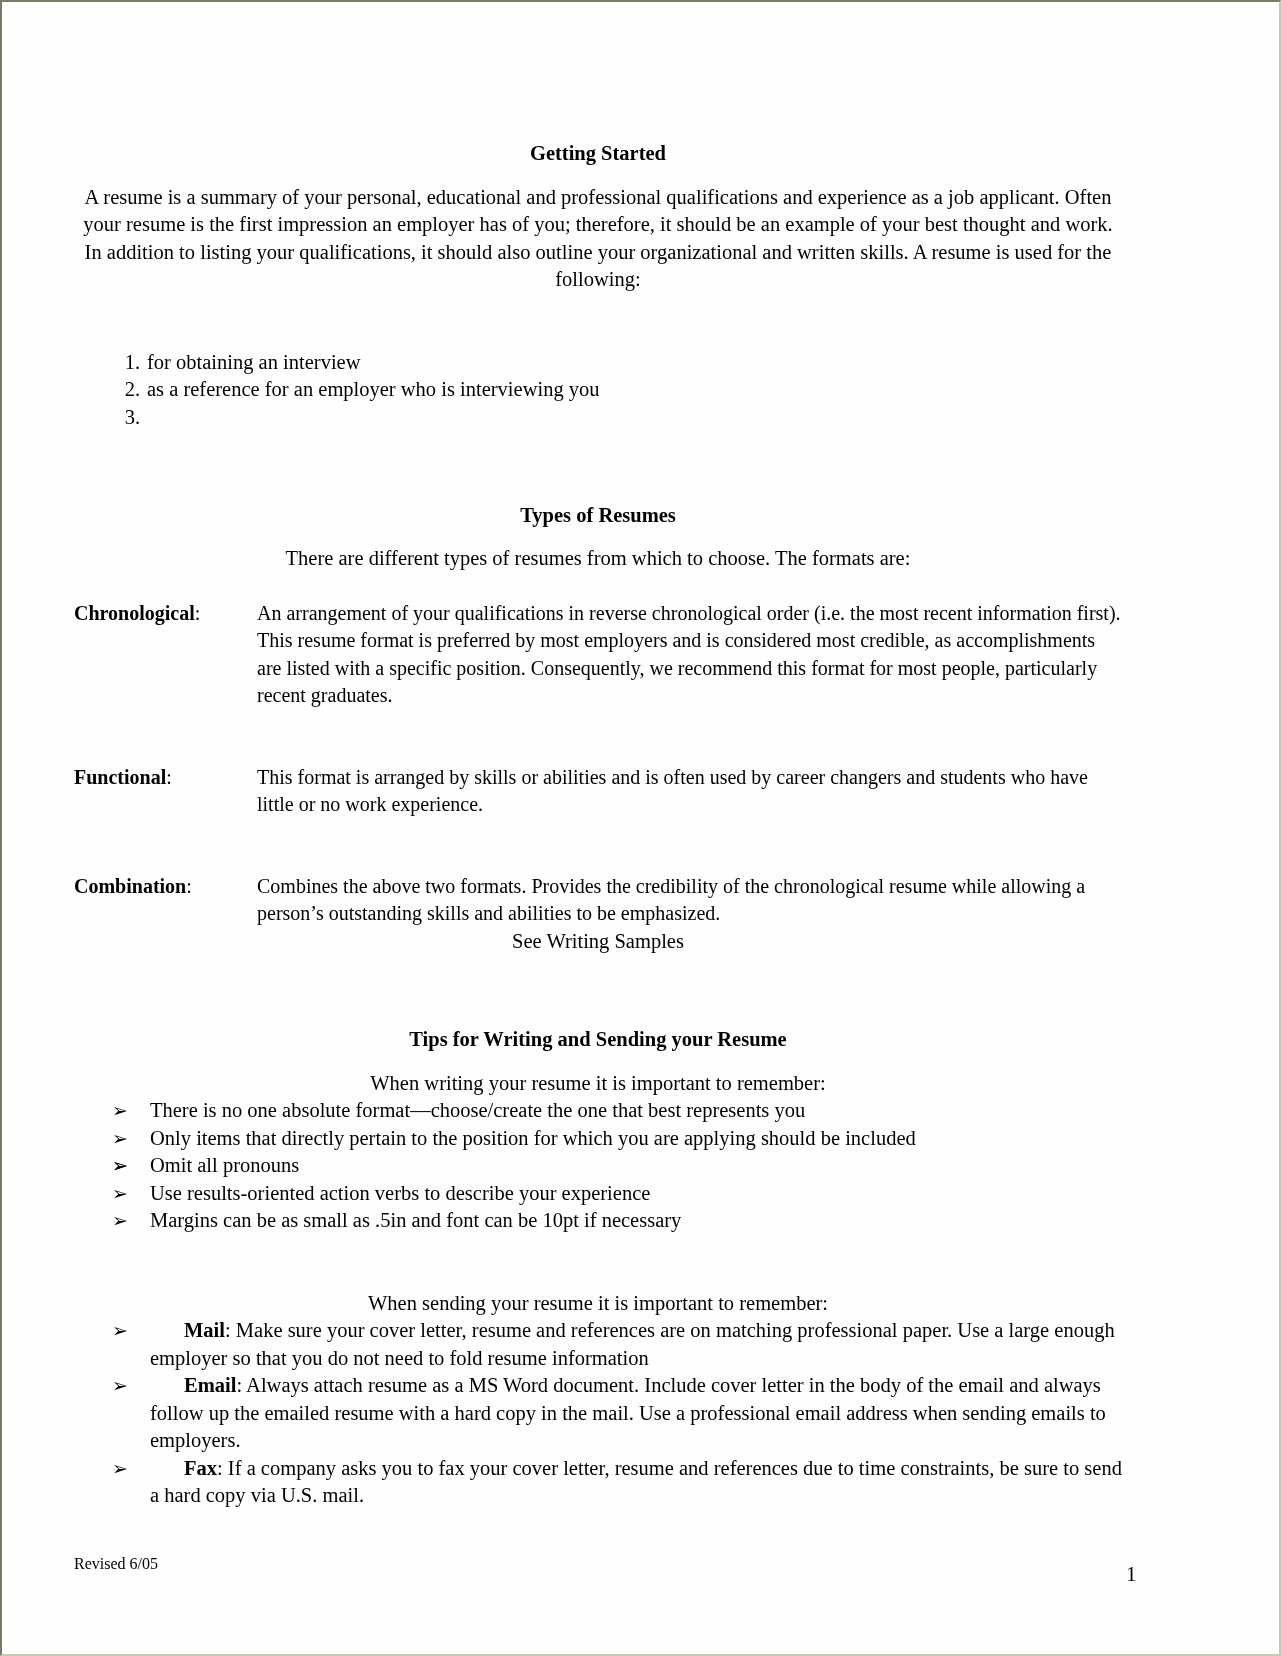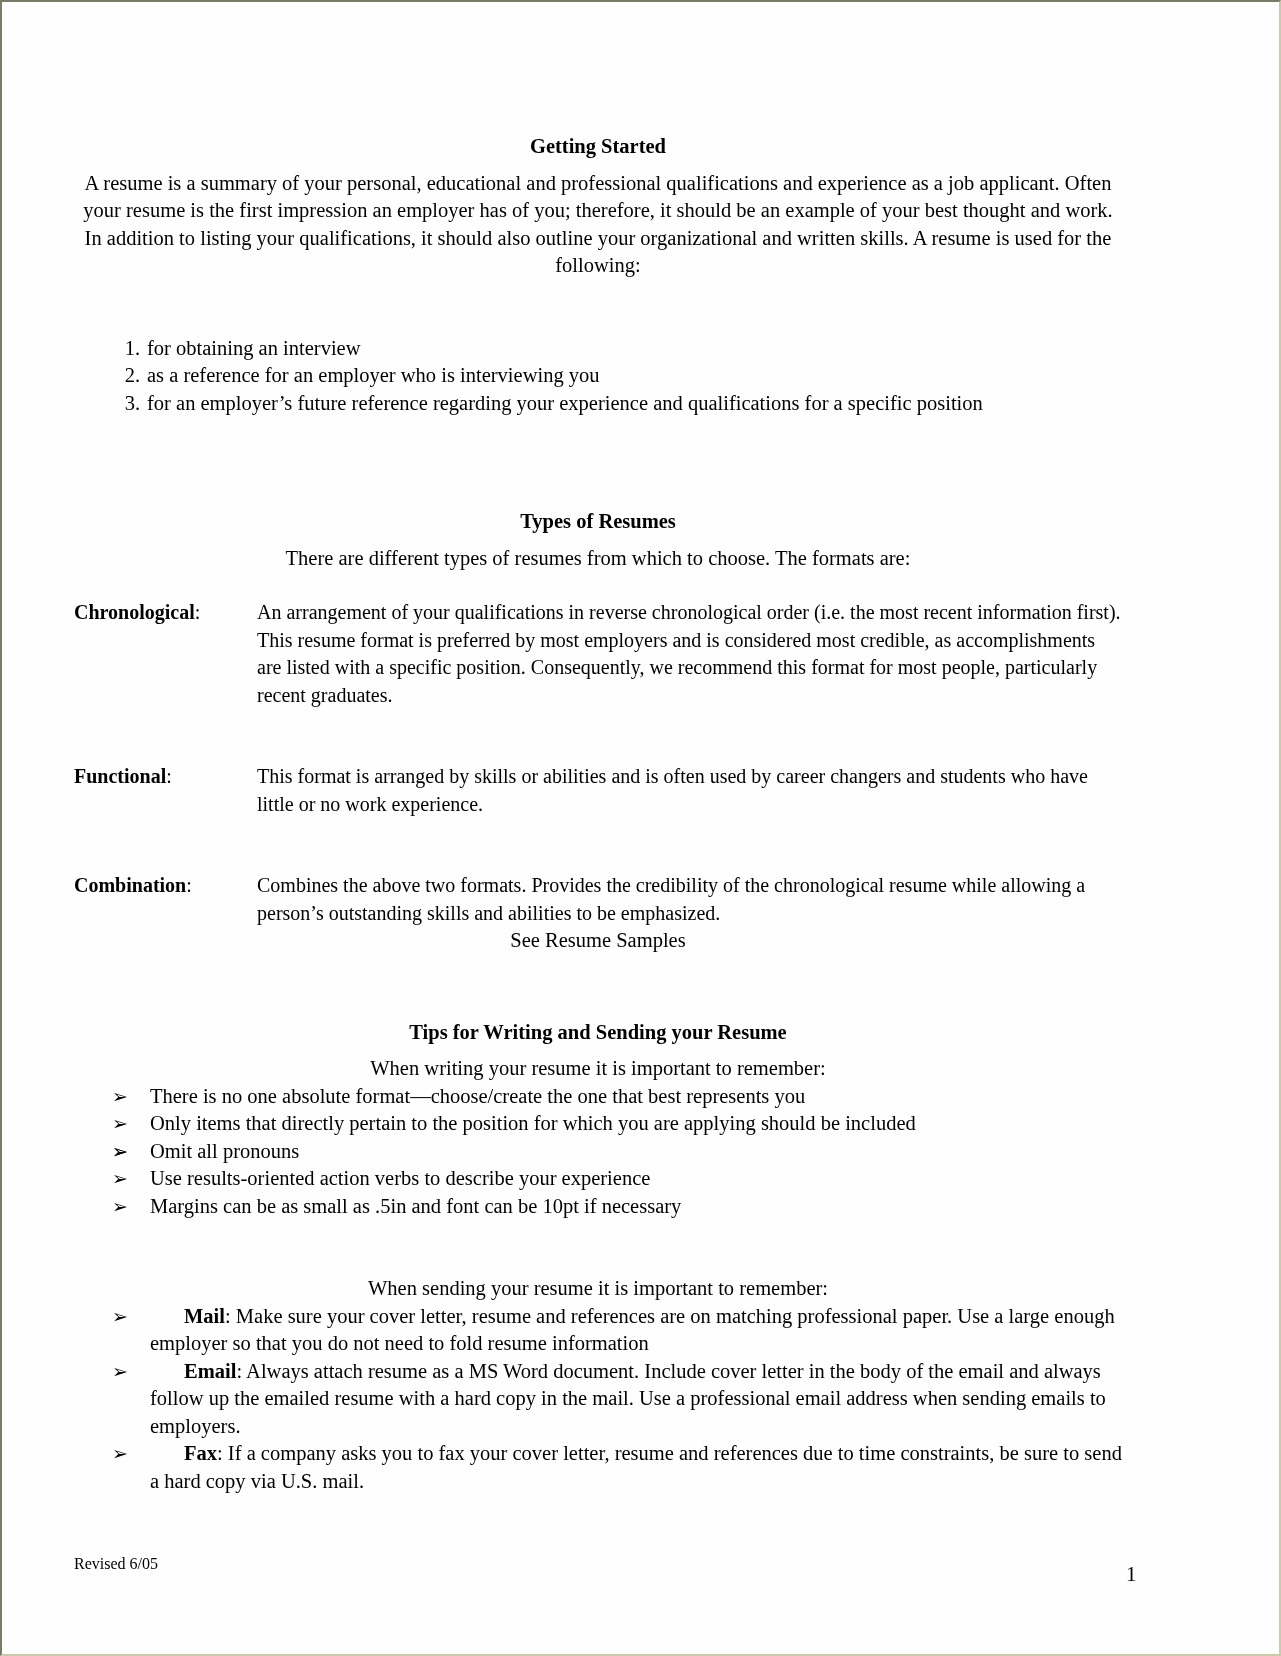--- a/index.html
+++ b/index.html
@@ -36,21 +36,21 @@
     width: 1048px;
     font-size: 20.5px;
     line-height: 27.5px;
   }
 
   .heading {
     text-align: center;
     font-weight: bold;
     font-size: 20.5px;
     line-height: 27.5px;
-    margin: 9px;
+    margin: 16px;
   }
   .para {
     margin: 0;
     text-align: center;
     font-size: 20.5px;
     line-height: 27.5px;
   }
 
   
   ol.num-list {
@@ -161,21 +161,20 @@
         <li>
           <span class="num">1.</span>
           <span>for obtaining an interview</span>
         </li>
         <li>
           <span class="num">2.</span>
           <span>as a reference for an employer who is interviewing you</span>
         </li>
         <li>
           <span class="num">3.</span>
-          <span>for an employer’s future reference regarding your experience and qualifications for a specific position</span>
         </li>
       </ol>
 
       <div class="spacer-2"></div>
       <div class="spacer-1"></div>
 
       <div class="heading">Types of Resumes</div>
 
       <div class="para">There are different types of resumes from which to choose. The formats are:</div>
 
@@ -191,21 +190,21 @@
         <span>This format is arranged by skills or abilities and is often used by career changers and students who have little or no work experience.</span>
       </div>
 
       <div class="spacer-1"></div>
 
       <div class="defblock">
         <span class="term"><span>Combination</span><span class="colon">:</span></span>
         <span>Combines the above two formats. Provides the credibility of the chronological resume while allowing a person’s outstanding skills and abilities to be emphasized.</span>
       </div>
 
-      <div class="centered-line">See Resume Samples</div>
+      <div class="centered-line">See Writing Samples</div>
 
       <div class="spacer-2"></div>
 
       <div class="heading">Tips for Writing and Sending your Resume</div>
 
       <div class="para">When writing your resume it is important to remember:</div>
 
       <ul class="arrow-list">
         <li>
           <span class="bullet">➢</span>

